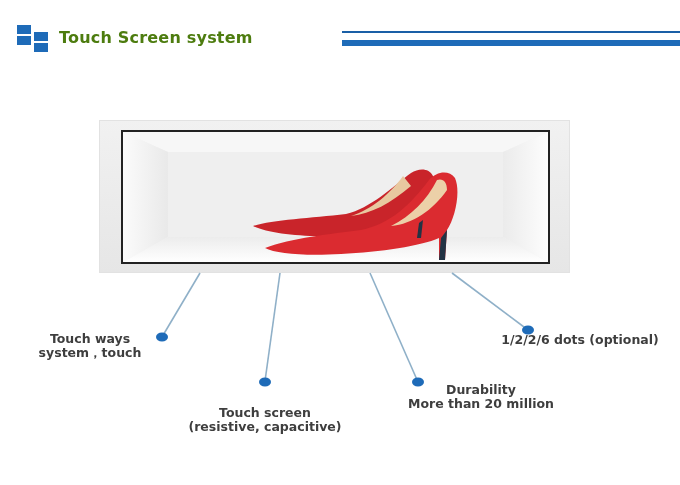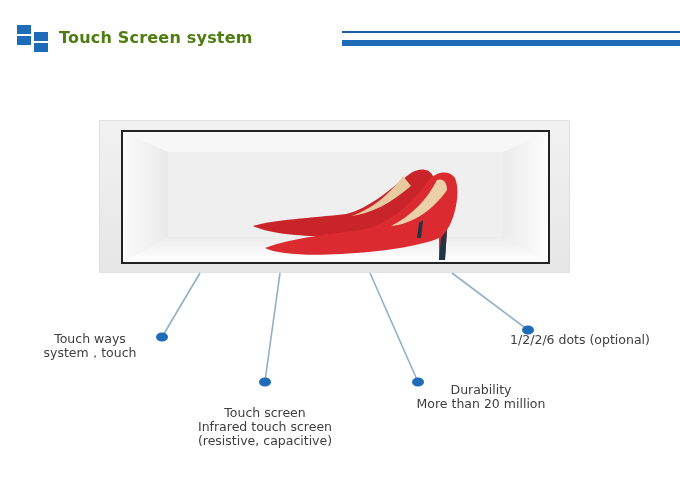--- a/index.html
+++ b/index.html
@@ -29,21 +29,21 @@
       border: 2px solid #222; border-right-width: 2px;
       background: #f3f3f3; overflow: hidden;
     }
     .window svg { position: absolute; left: 0; top: 0; }
 
     .callout-lines { position: absolute; left: 0; top: 0; }
 
     .label {
       position: absolute; text-align: center;
       font-size: 12.5px; line-height: 14px; color: #3e3e3e; white-space: nowrap;
-      font-weight: 400;
+      font-weight: 700;
     }
   </style>
 </head>
 <body>
 
 <div class="logo">
   <div class="blk" style="left:0;top:1px;"></div>
   <div class="blk" style="left:0;top:12px;"></div>
   <div class="blk" style="left:17px;top:8px;"></div>
   <div class="blk" style="left:17px;top:19px;"></div>
@@ -110,21 +110,20 @@
   </g>
 </svg>
 
 <div class="label" style="left:30px; top:332px; width:120px;">
   <div>Touch ways</div>
   <div>system，touch</div>
 </div>
 
 <div class="label" style="left:185px; top:406px; width:160px;">
   <div>Touch screen</div>
-  <div>Infrared touch screen</div>
   <div>(resistive, capacitive)</div>
 </div>
 
 <div class="label" style="left:396px; top:383px; width:170px;">
   <div>Durability</div>
   <div>More than 20 million</div>
 </div>
 
 <div class="label" style="left:485px; top:333px; width:190px;">
   <div>1/2/2/6 dots (optional)</div>

